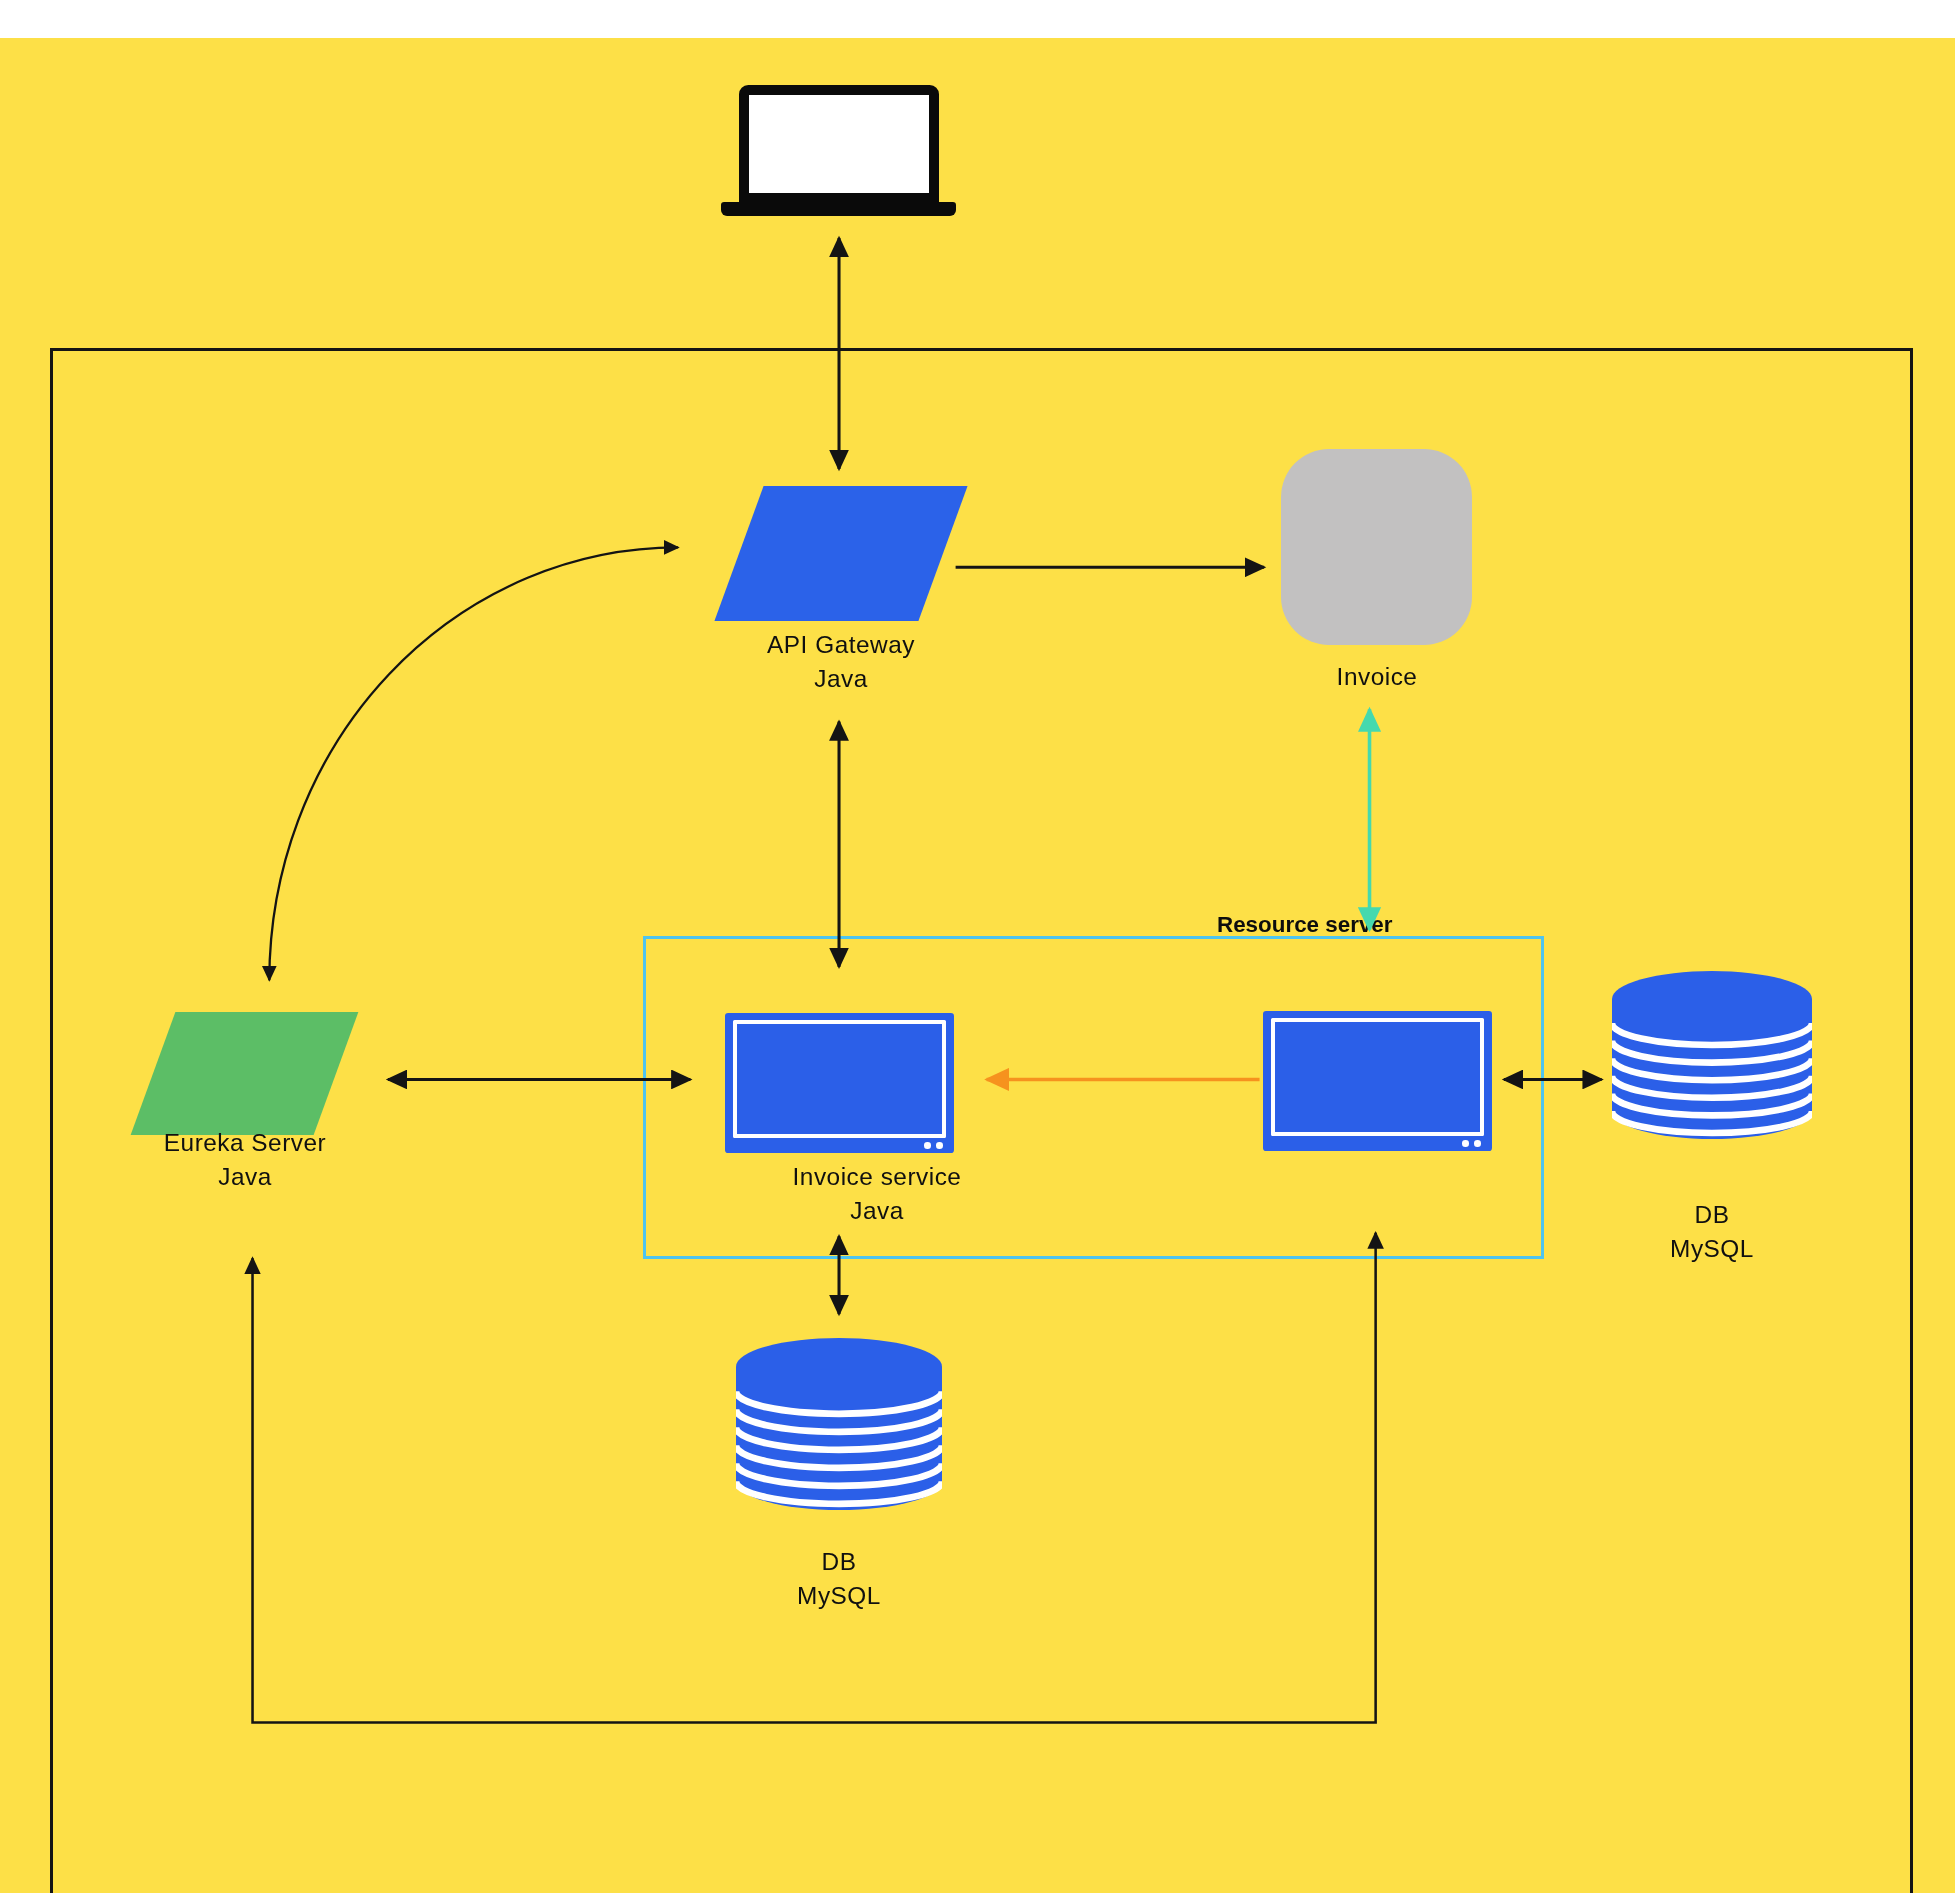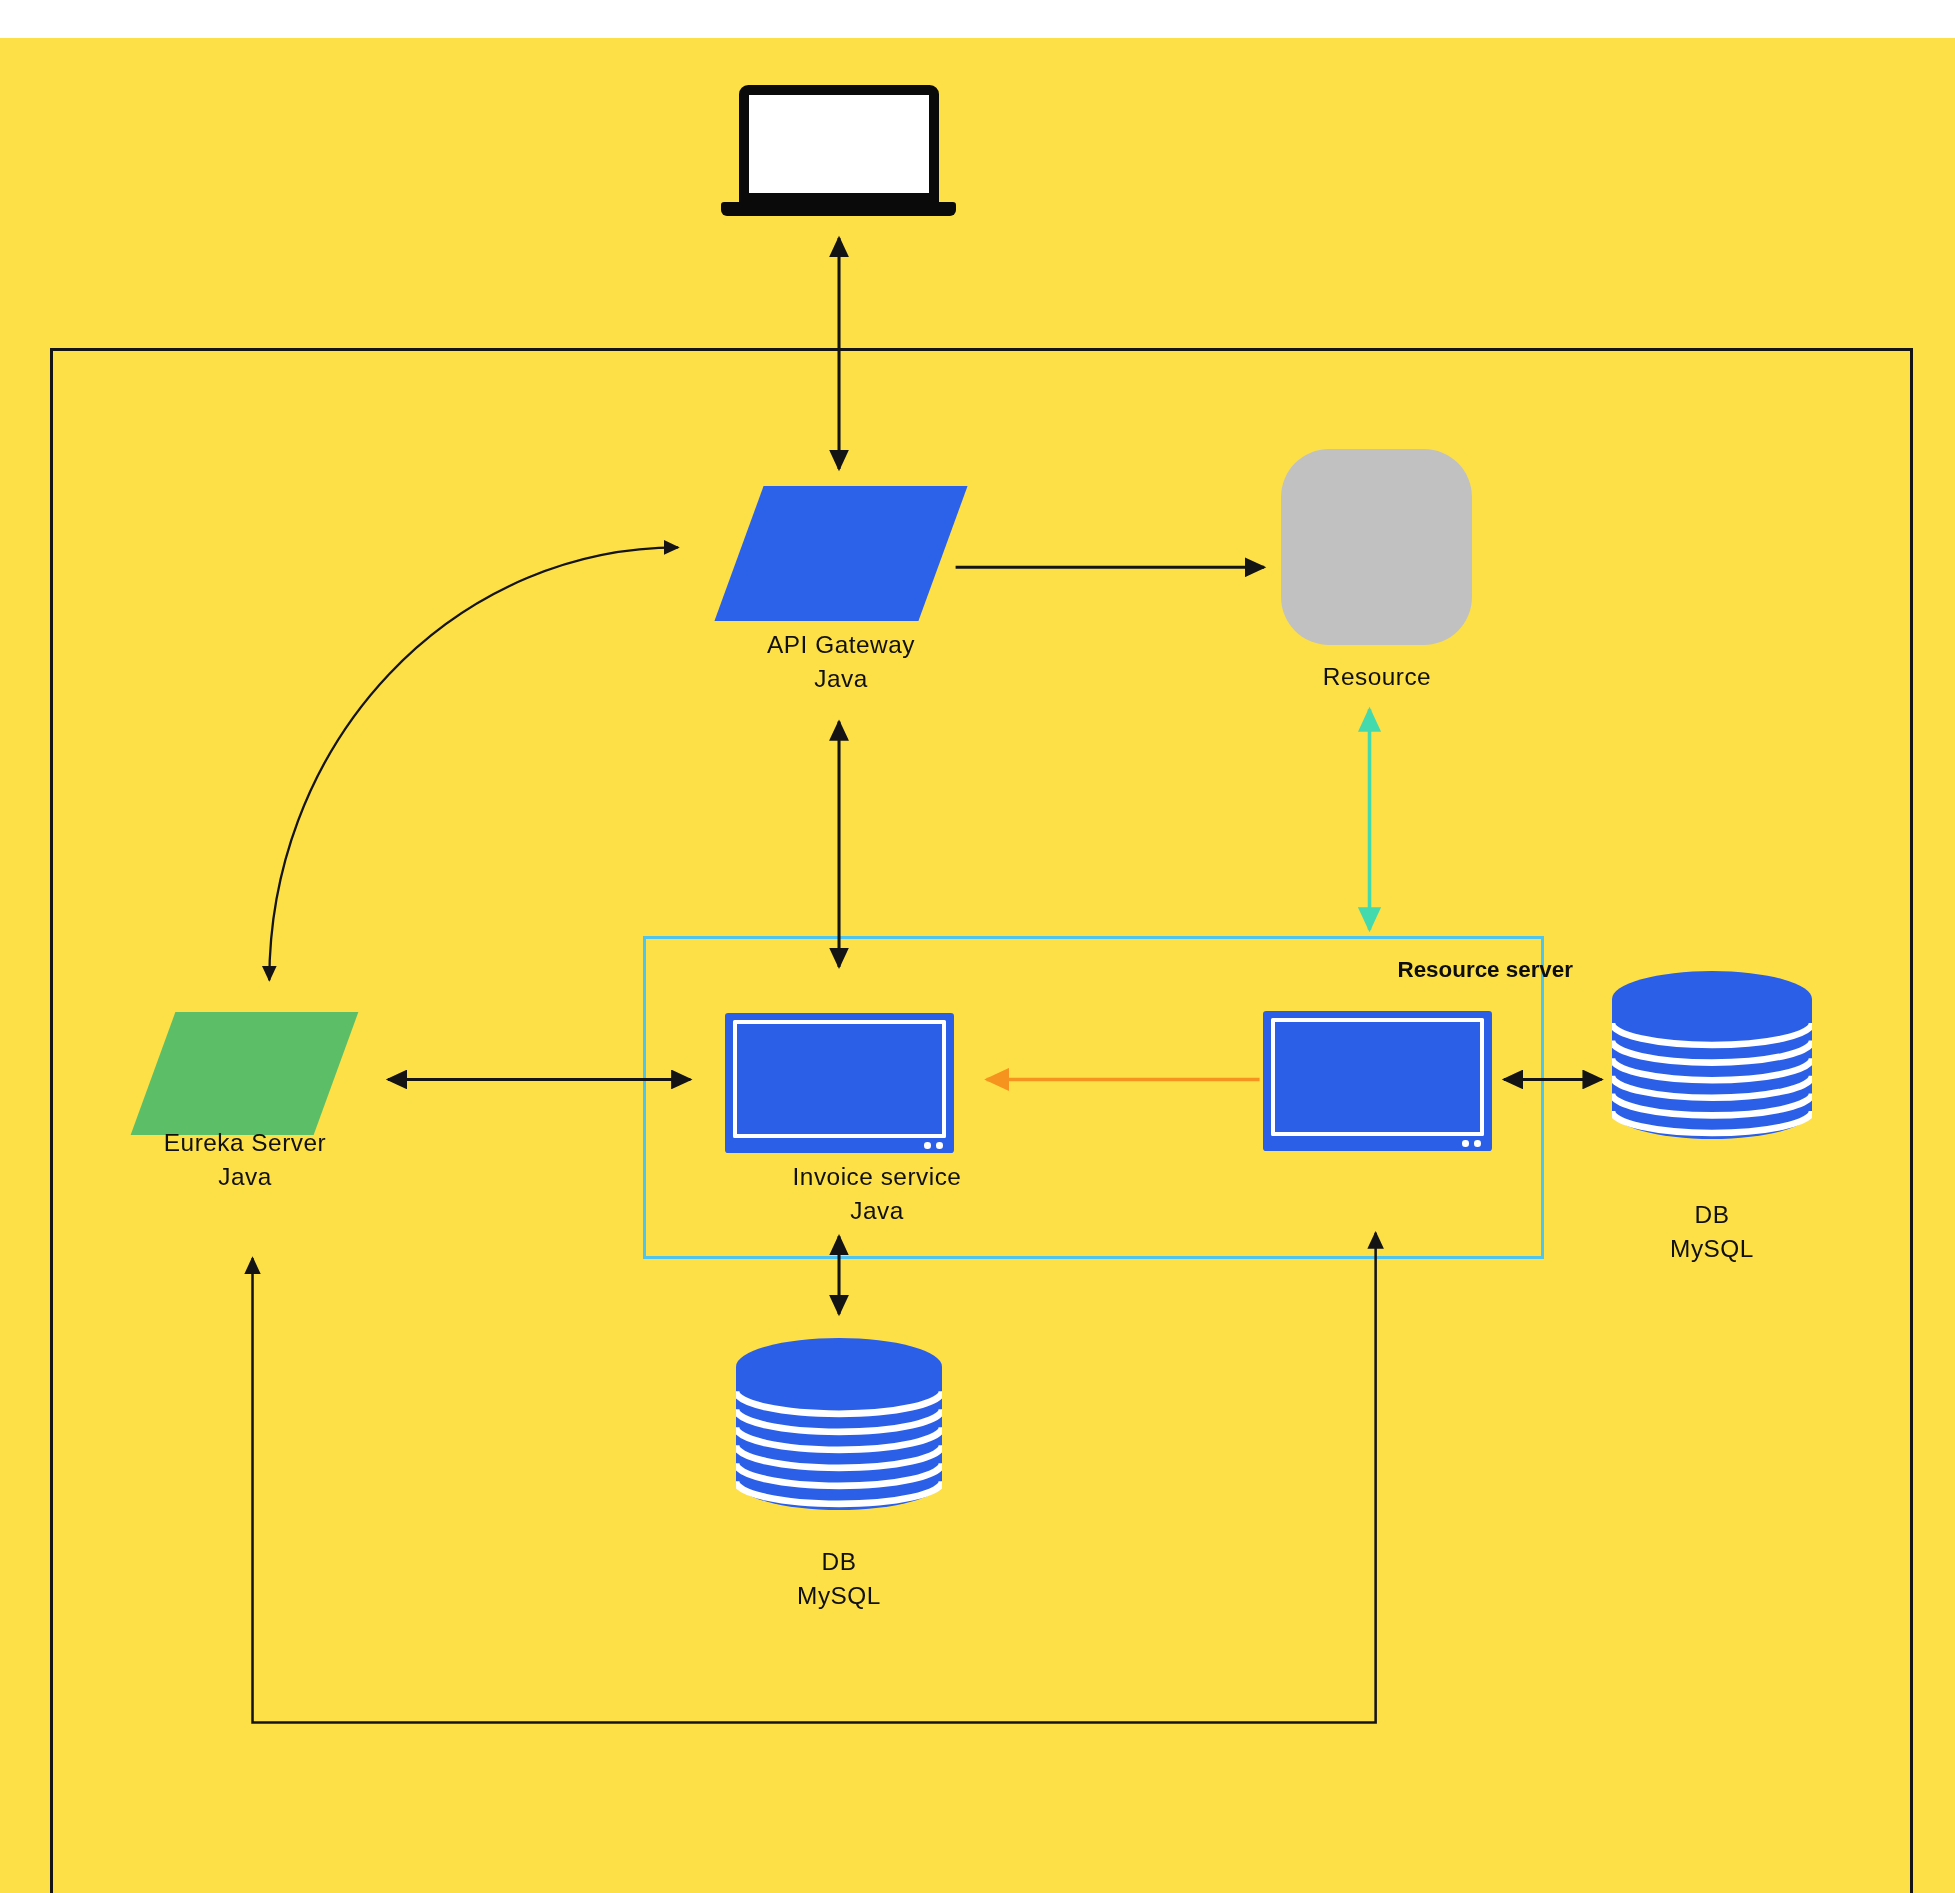--- a/index.html
+++ b/index.html
@@ -47,21 +47,21 @@
   
   .node-label{position:absolute;width:306px;text-align:center;color:#101010;
               font-size:24.4px;line-height:34px;font-weight:500;letter-spacing:0.5px;}
   .lbl-gateway{left:688px;top:590px;}
   .lbl-keycloak{left:1224px;top:622px;}
   .lbl-invoice{left:724px;top:1122px;}
   .lbl-scheduling{left:1225px;top:1120px;}
   .lbl-eureka{left:92px;top:1088px;}
   .lbl-db-right{left:1559px;top:1160px;}
   .lbl-db-bottom{left:686px;top:1507px;}
-  .group-label{position:absolute;left:1217px;top:919px;width:356px;text-align:right;
+  .group-label{position:absolute;left:1217px;top:874px;width:356px;text-align:left;
                color:#0d0d0d;font-size:22.4px;font-weight:700;letter-spacing:0px;}
 
   
   #wires{position:absolute;left:0;top:0;width:1955px;height:1894px;pointer-events:none;}
 </style>
 </head>
 <body>
 
 <div id="canvas">
 
@@ -73,21 +73,21 @@
   </div>
 
   <div class="para gateway"></div>
   <div class="node-label lbl-gateway">
     <div>API Gateway</div>
     <div>Java</div>
   </div>
 
   <div class="squircle"></div>
   <div class="node-label lbl-keycloak">
-    <div>Resource</div>
+    <div>Invoice</div>
   </div>
 
   <div class="group-box"></div>
   <div class="group-label">Resource server</div>
 
   <div class="monitor invoice">
     <div class="screen"></div>
     <div class="dot d1"></div>
     <div class="dot d2"></div>
   </div>

